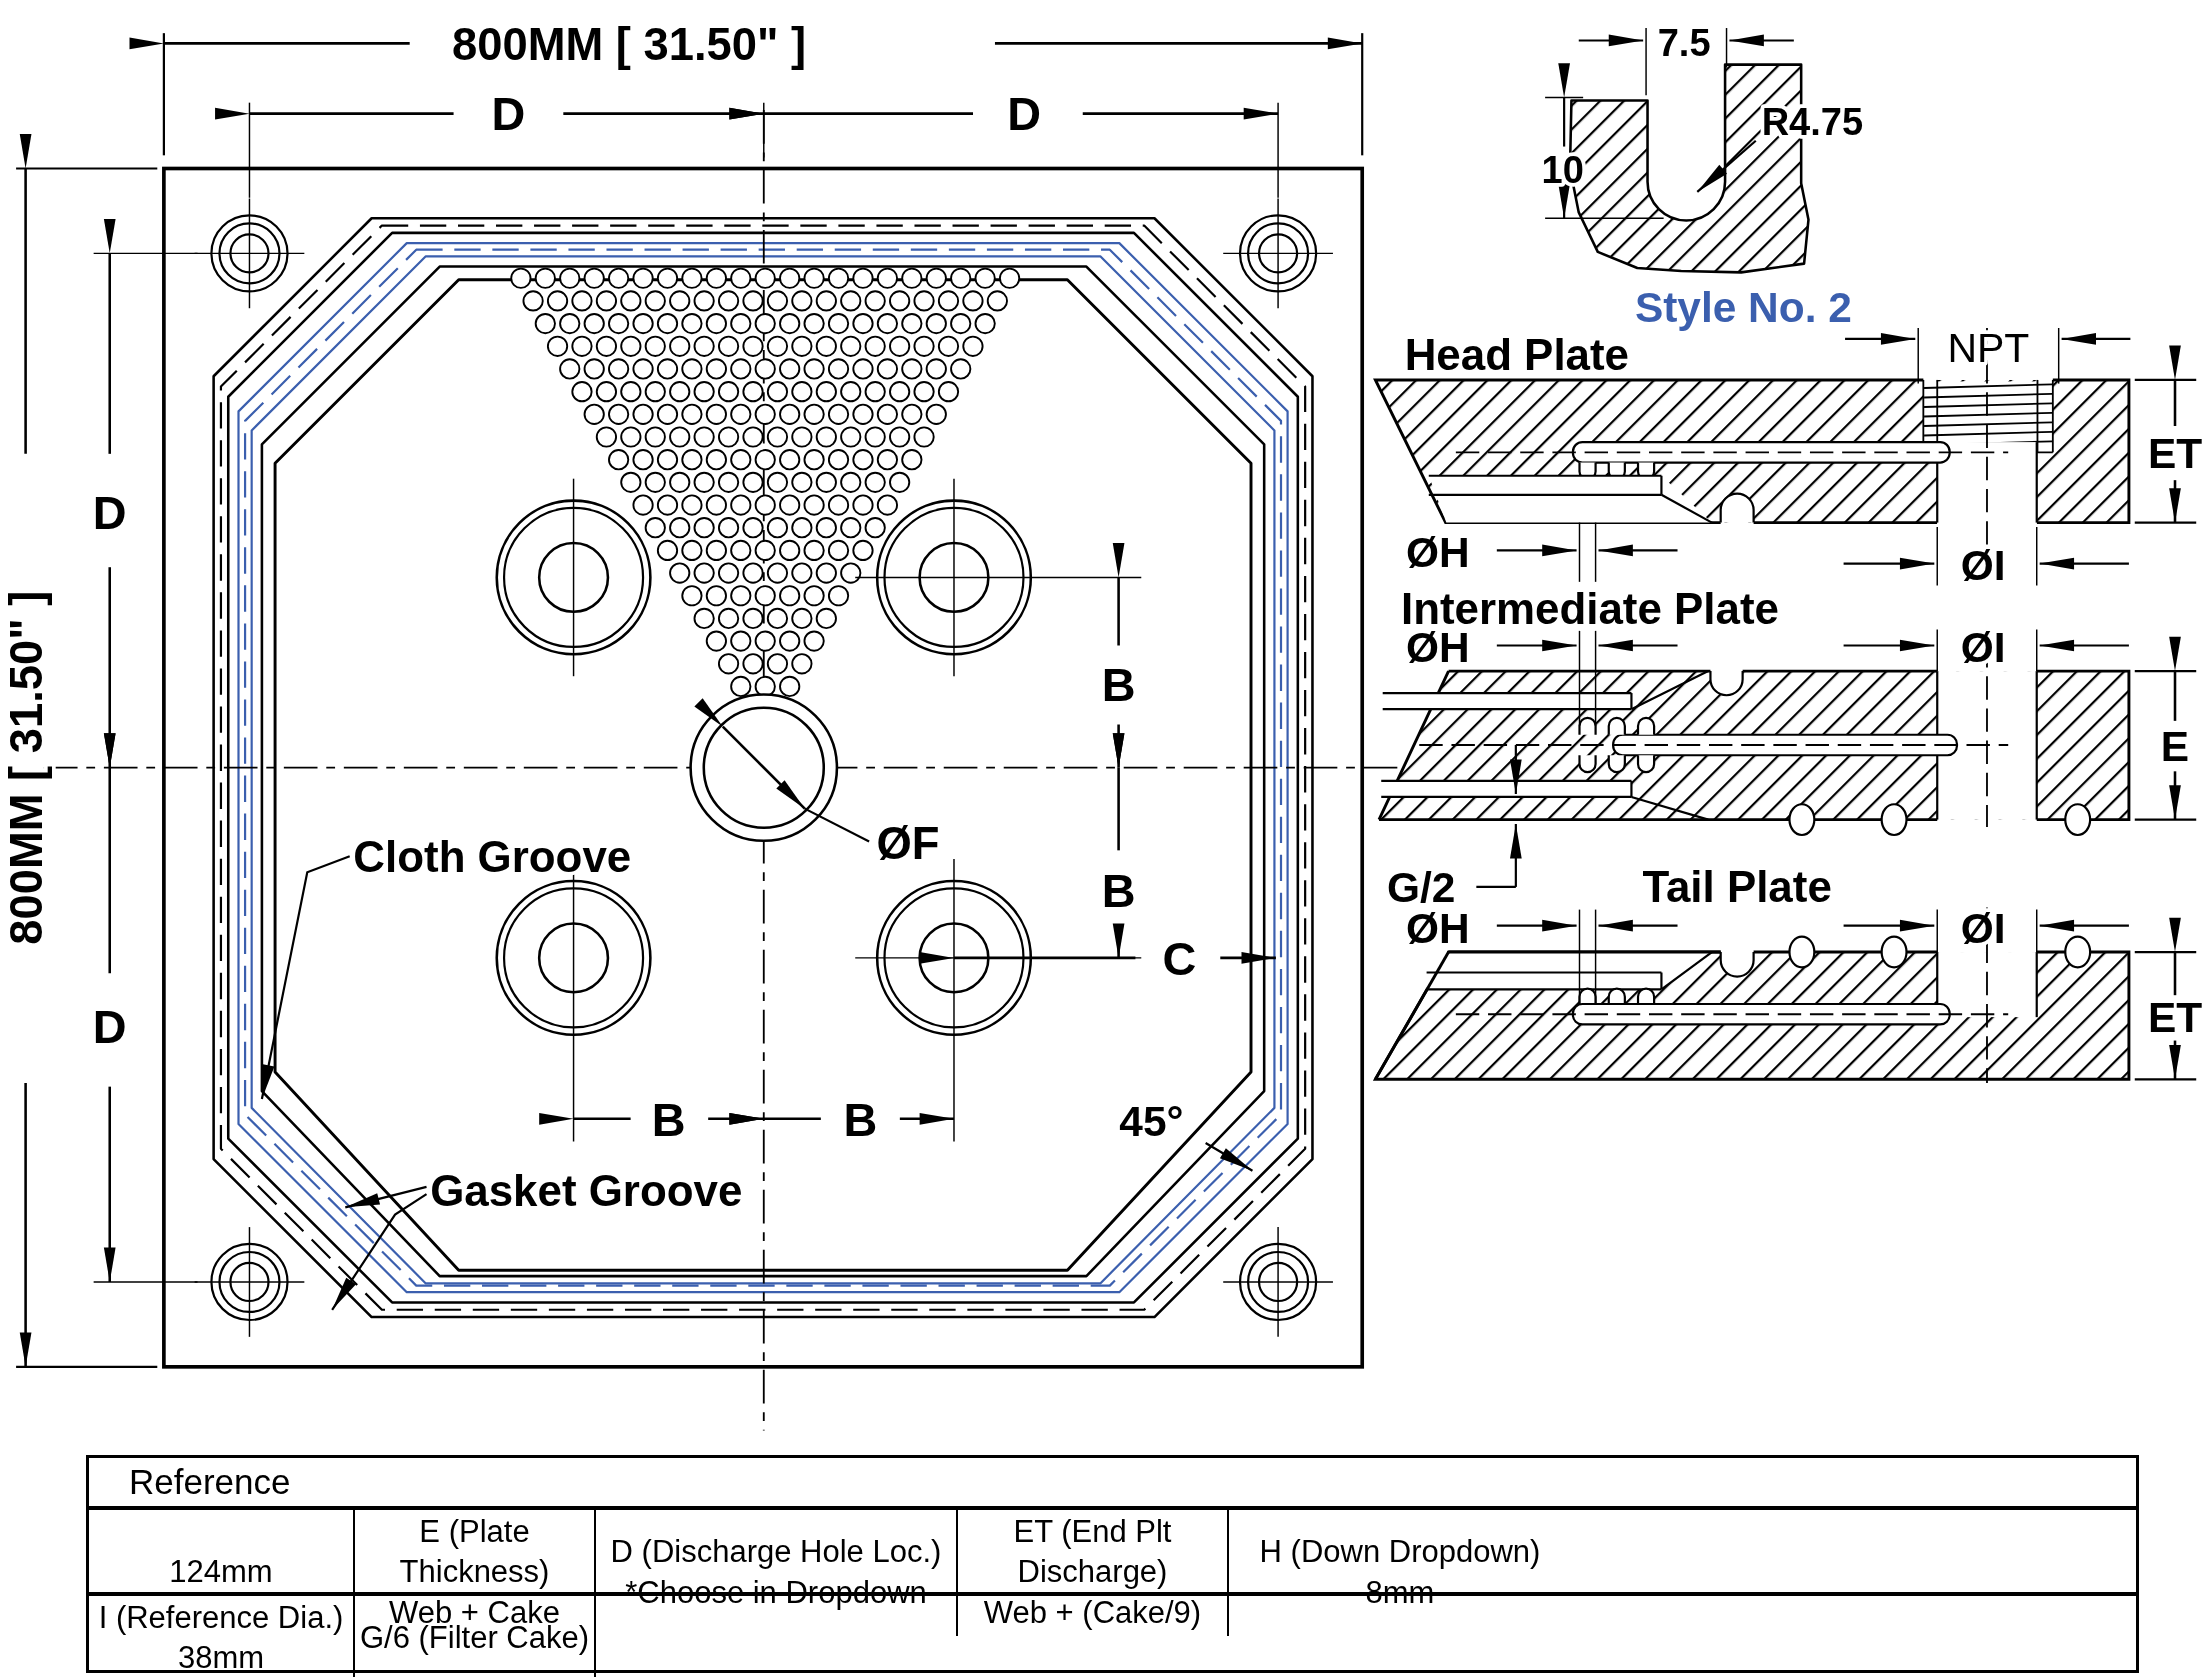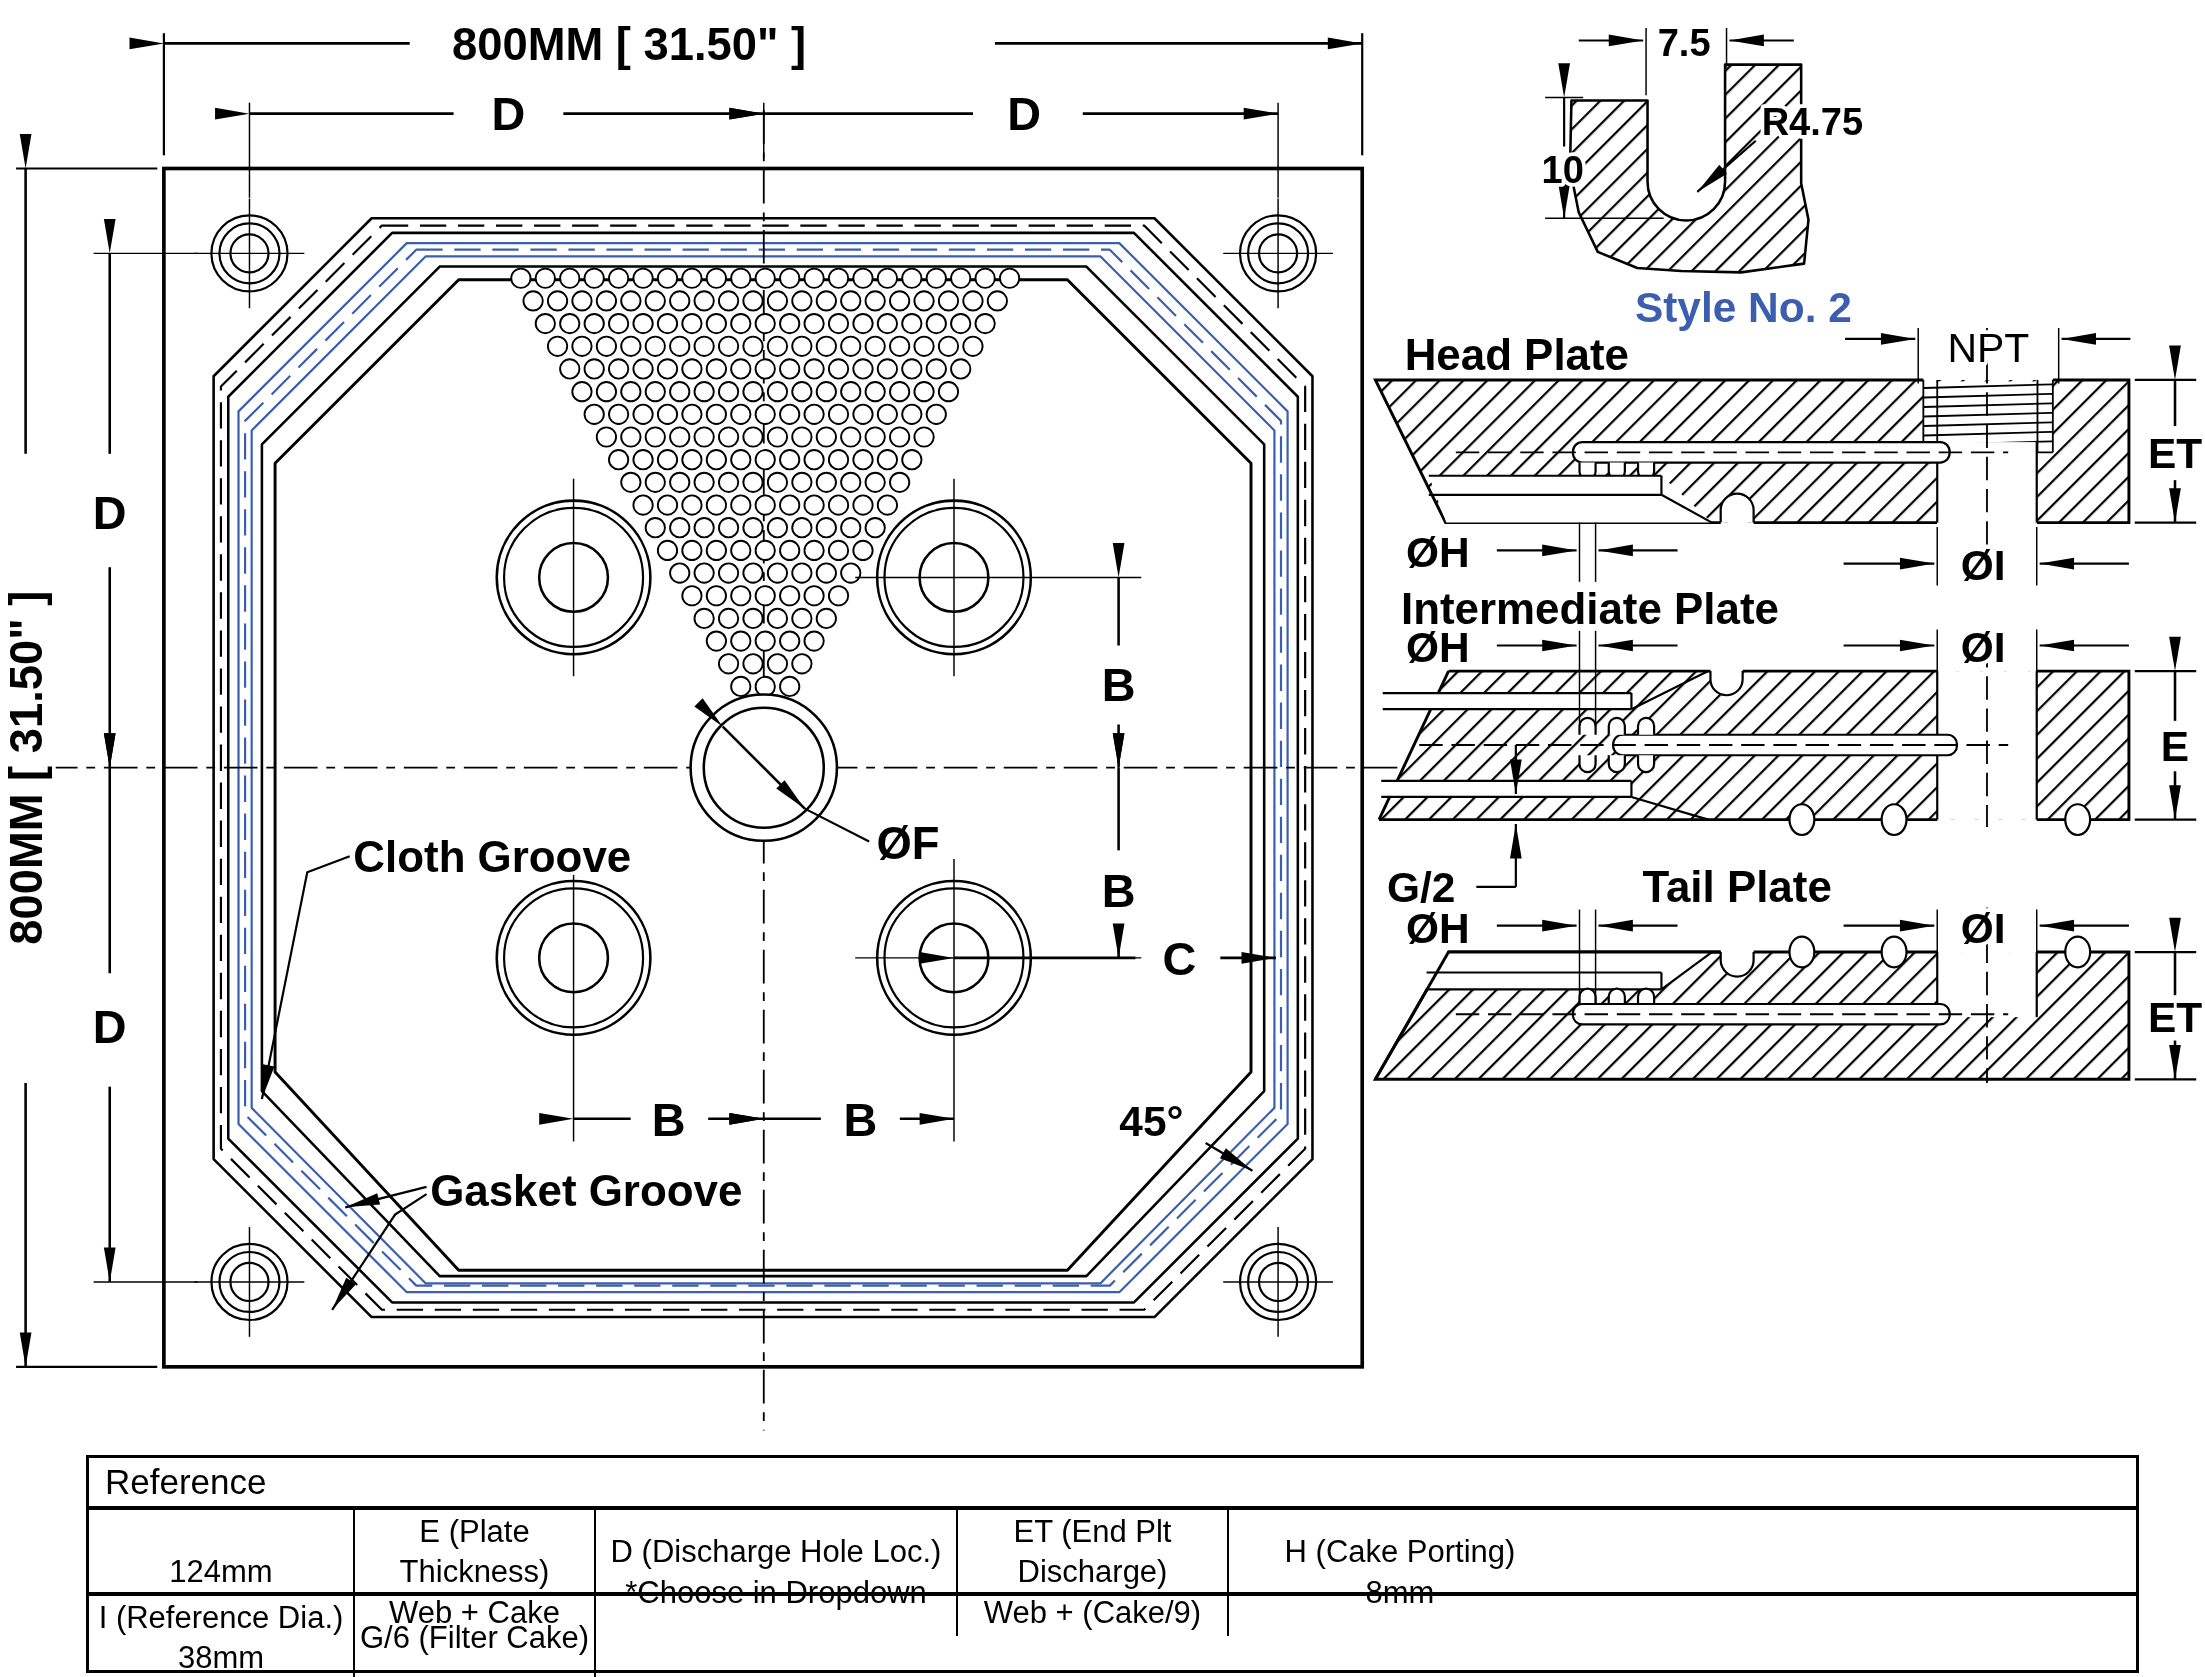--- a/index.html
+++ b/index.html
@@ -6,21 +6,21 @@
   #stage{position:relative;width:2205px;height:1678px;background:#fff;overflow:hidden;}
   svg text{font-family:"Liberation Sans",sans-serif;fill:#000;paint-order:stroke;stroke:#fff;stroke-width:10px;stroke-linejoin:round;}
   text.b62{font-size:62px;font-weight:bold;}
   text.b64{font-size:64px;font-weight:bold;}
   text.b60{font-size:60px;font-weight:bold;}
   text.b58{font-size:58px;font-weight:bold;}
   text.b52{font-size:52px;font-weight:bold;}
   text.r56{font-size:56px;}
   text.blue{fill:#3B5FAE;}
   .ref-table{position:absolute;left:86px;top:1455px;width:2053px;height:218px;border:3.7px solid #000;box-sizing:border-box;font-family:"Liberation Sans",sans-serif;color:#000;background:#fff;}
-  .ref-title{height:48px;border-bottom:4.4px solid #000;display:flex;align-items:center;padding-left:16px;font-size:35px;}
+  .ref-title{height:48px;border-bottom:4.4px solid #000;display:flex;align-items:center;padding-left:40px;font-size:35px;}
   .ref-row1{display:grid;grid-template-columns:266px 241px 362px 271px 342px 289px auto;height:82px;border-bottom:4.4px solid #000;}
   .ref-row2{display:grid;grid-template-columns:266px 241px auto;height:75px;}
   .ref-cell{border-right:2.9px solid #000;display:flex;flex-direction:column;justify-content:center;align-items:center;text-align:center;font-size:31px;line-height:1.32;padding:1.5px 4.4px;box-sizing:border-box;}
   .ref-cell.last{border-right:none;}
 </style>
 </head>
 <body>
 
 <div id="stage">
 <svg width="2205" height="1678" viewBox="0 0 3014 2293">
@@ -617,21 +617,21 @@
     </div>
     <div class="ref-cell">
       <div>D (Discharge Hole Loc.)</div>
       <div>*Choose in Dropdown</div>
     </div>
     <div class="ref-cell">
       <div>ET (End Plt Discharge)</div>
       <div>Web + (Cake/9)</div>
     </div>
     <div class="ref-cell last">
-      <div>H (Cake Porting)</div>
+      <div>H (Down Dropdown)</div>
       <div>8mm</div>
     </div>
   </div>
   <div class="ref-row2">
     <div class="ref-cell">
       <div>I (Reference Dia.)</div>
       <div>38mm</div>
     </div>
     <div class="ref-cell">
       <div>G/6 (Filter Cake)</div>

